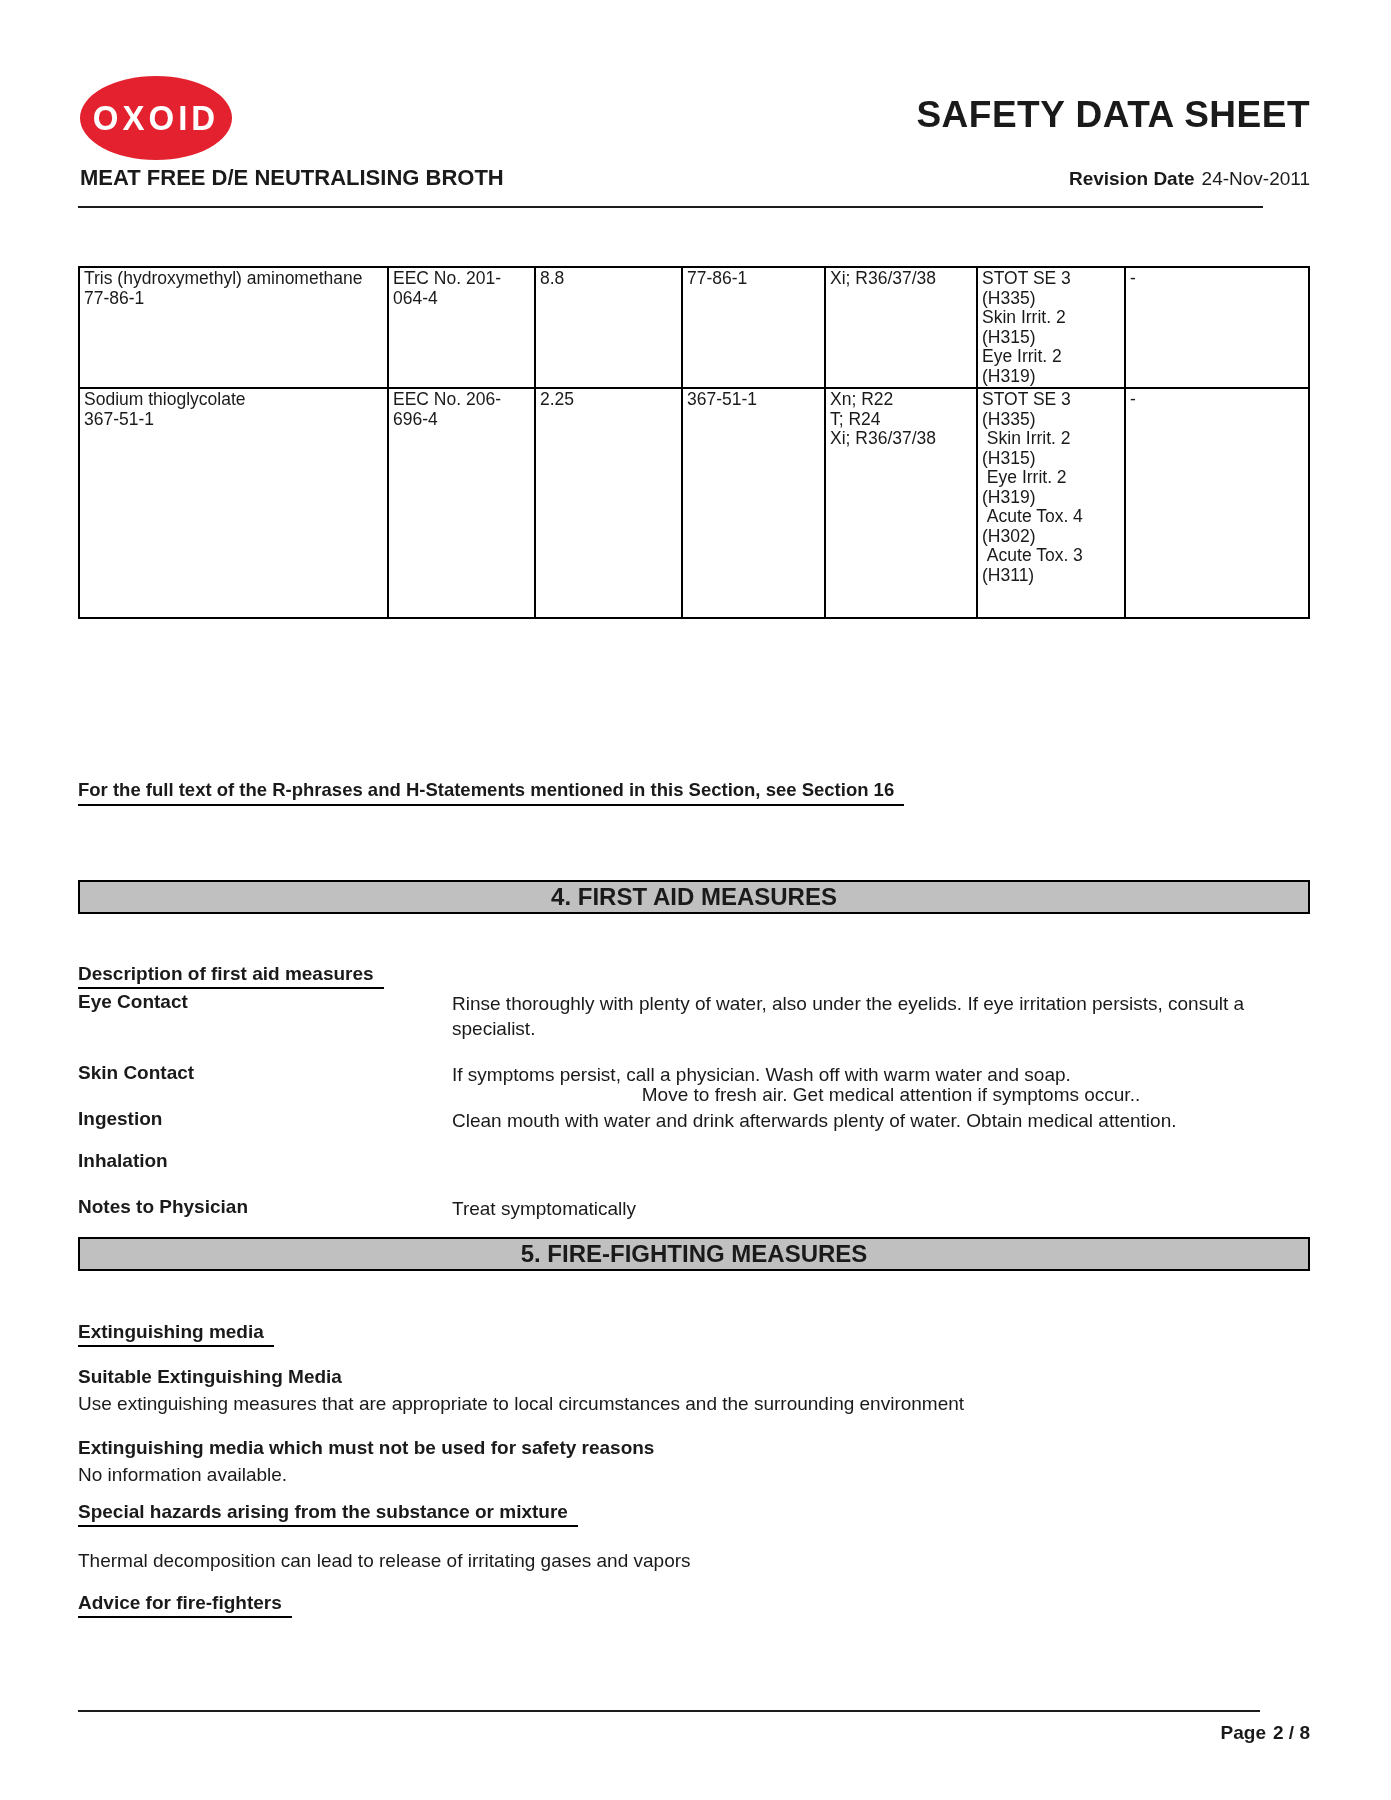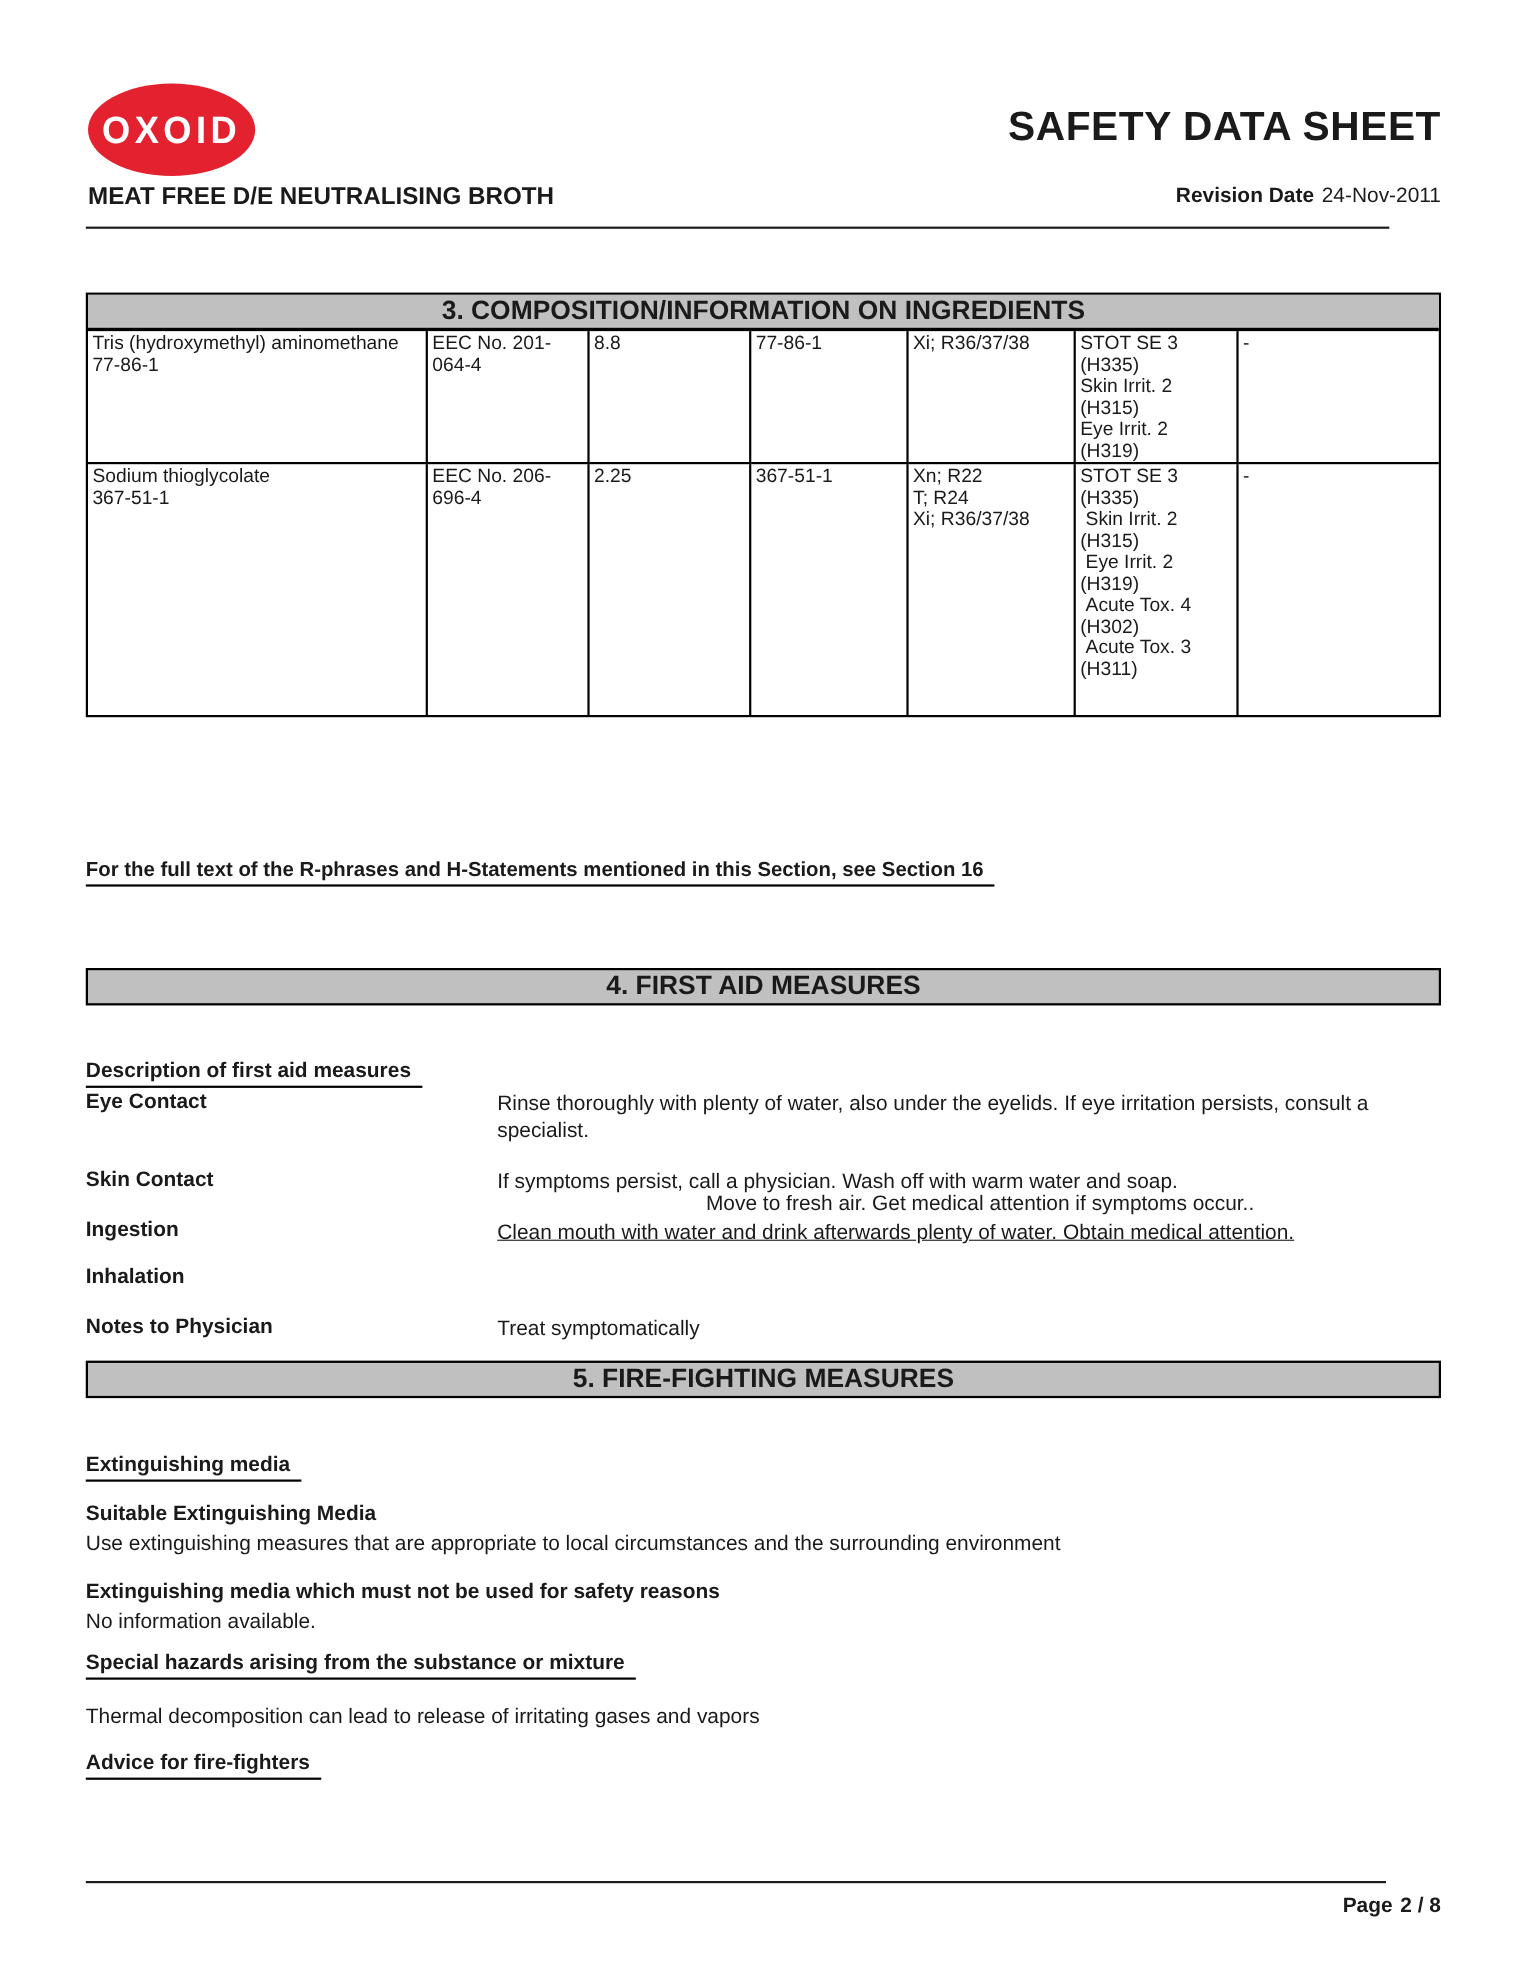--- a/index.html
+++ b/index.html
@@ -90,21 +90,20 @@
 
 <div class="abs product-name">MEAT FREE D/E NEUTRALISING BROTH</div>
 
 <div class="abs revision">
   <span class="lbl">Revision Date</span><span>24-Nov-2011</span>
 </div>
 
 <div class="abs rule rule-top"></div>
 
 <div class="abs comp-wrap">
-  <div class="comp-banner">3. COMPOSITION/INFORMATION ON INGREDIENTS</div>
   <table class="comp">
     <colgroup>
       <col style="width:308px">
         <col style="width:147px">
         <col style="width:147px">
       <col style="width:143px">
         <col style="width:152px">
         <col style="width:148px">
         <col>
     </colgroup>
@@ -160,21 +159,21 @@
   <span class="u">Description of first aid measures</span>
 </div>
 
 <div class="abs fa-label" style="top:991px;">Eye Contact</div>
 <div class="abs fa-text" style="top:991px;">Rinse thoroughly with plenty of water, also under the eyelids. If eye irritation persists, consult a specialist.</div>
 
 <div class="abs fa-label" style="top:1062px;">Skin Contact</div>
 <div class="abs fa-text" style="top:1062px;">If symptoms persist, call a physician. Wash off with warm water and soap.</div>
 
 <div class="abs fa-label" style="top:1108px;">Ingestion</div>
-<div class="abs fa-text" style="top:1108px;text-decoration:underline;">Clean mouth with water and drink afterwards plenty of water. Obtain medical attention.</div>
+<div class="abs fa-text" style="top:1108px;">Clean mouth with water and drink afterwards plenty of water. Obtain medical attention.</div>
 
 <div class="abs fa-label" style="top:1150px;">Inhalation</div>
 <div class="abs fa-text" style="top:1082px;text-align:center;">Move to fresh air. Get medical attention if symptoms occur..</div>
 
 <div class="abs fa-label" style="top:1196px;">Notes to Physician</div>
 <div class="abs fa-text" style="top:1196px;">Treat symptomatically</div>
 
 <div class="abs banner banner-5">5. FIRE-FIGHTING MEASURES</div>
 
 <div class="abs uhead" style="left:78px;top:1321px;">

